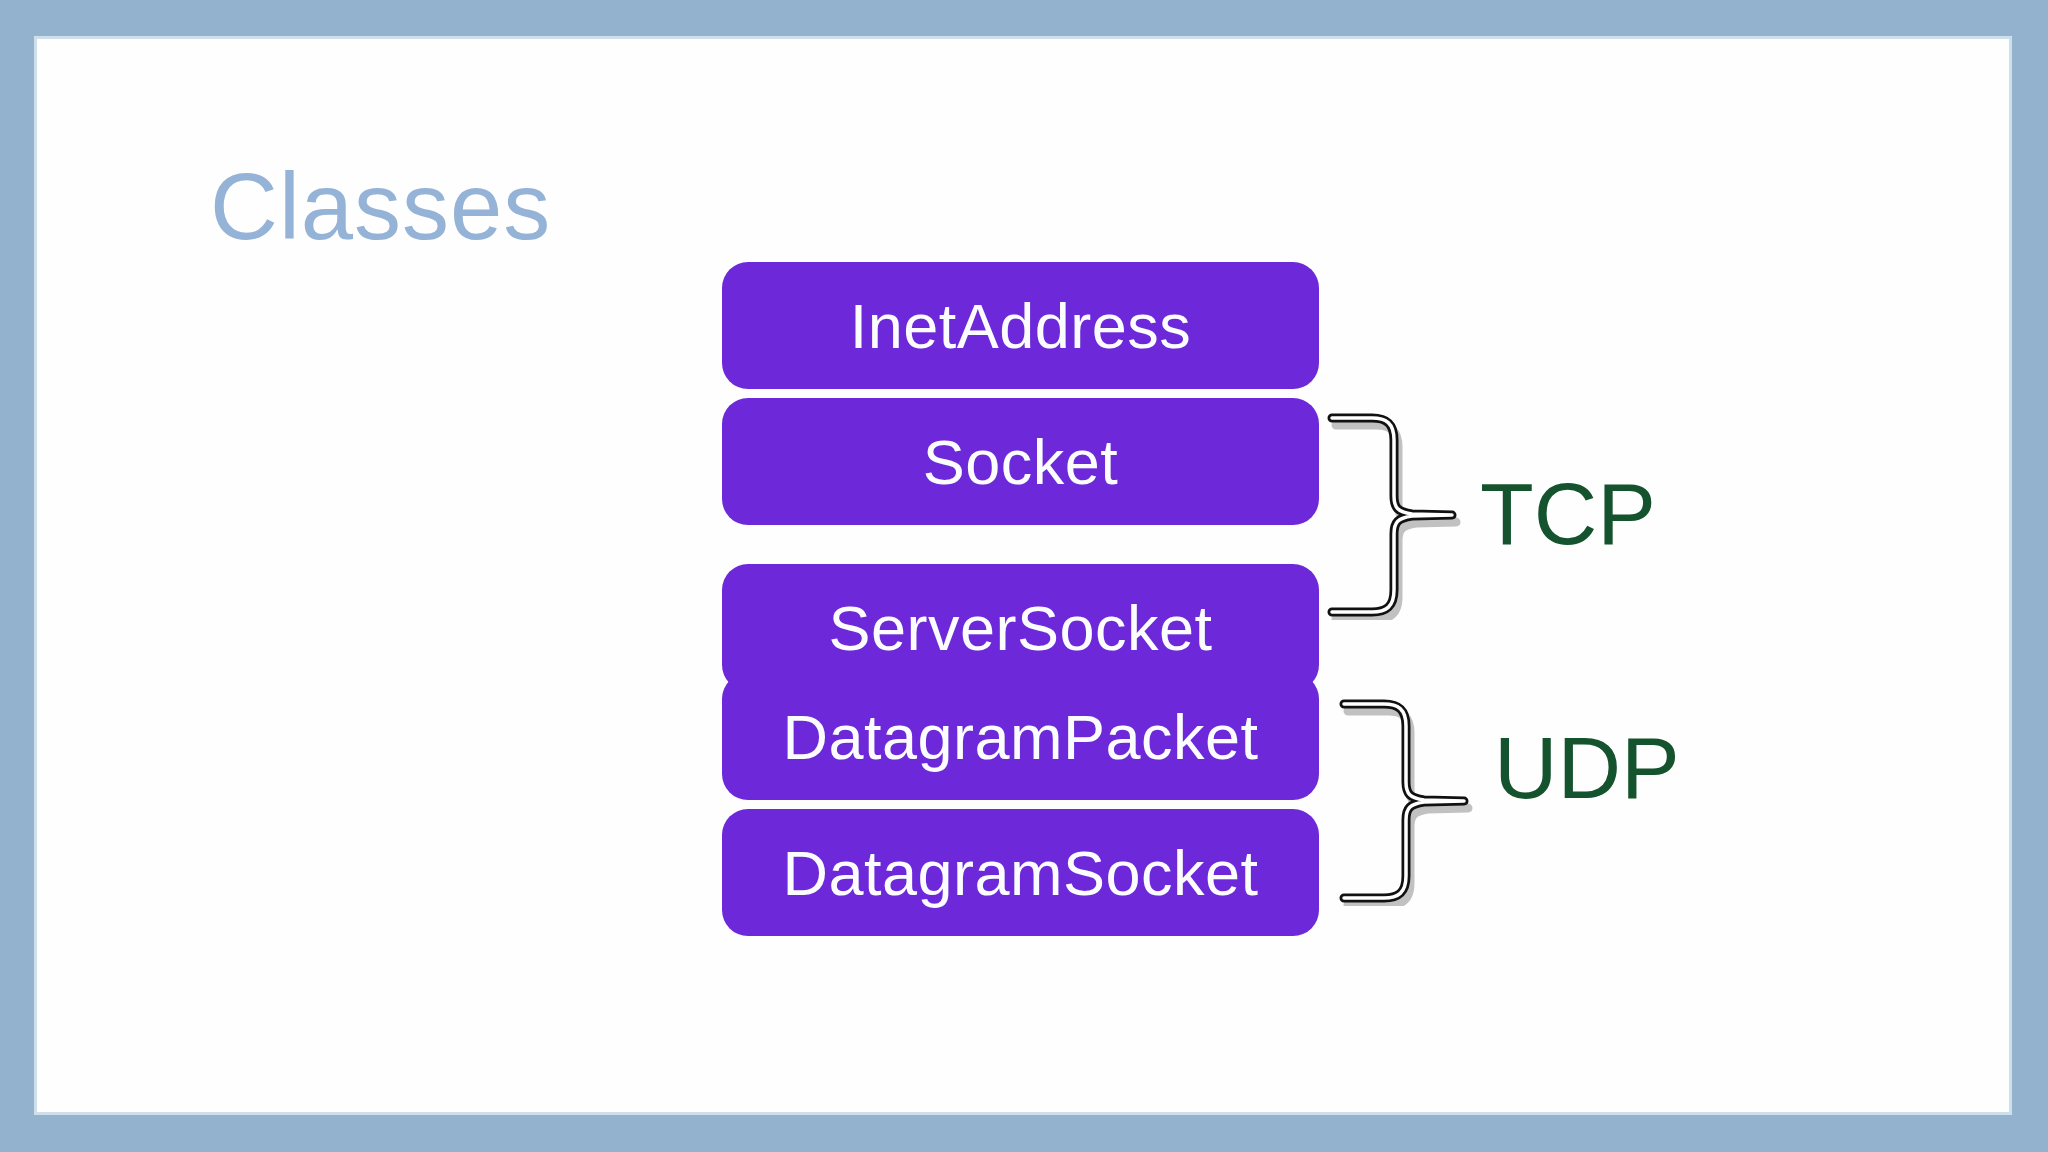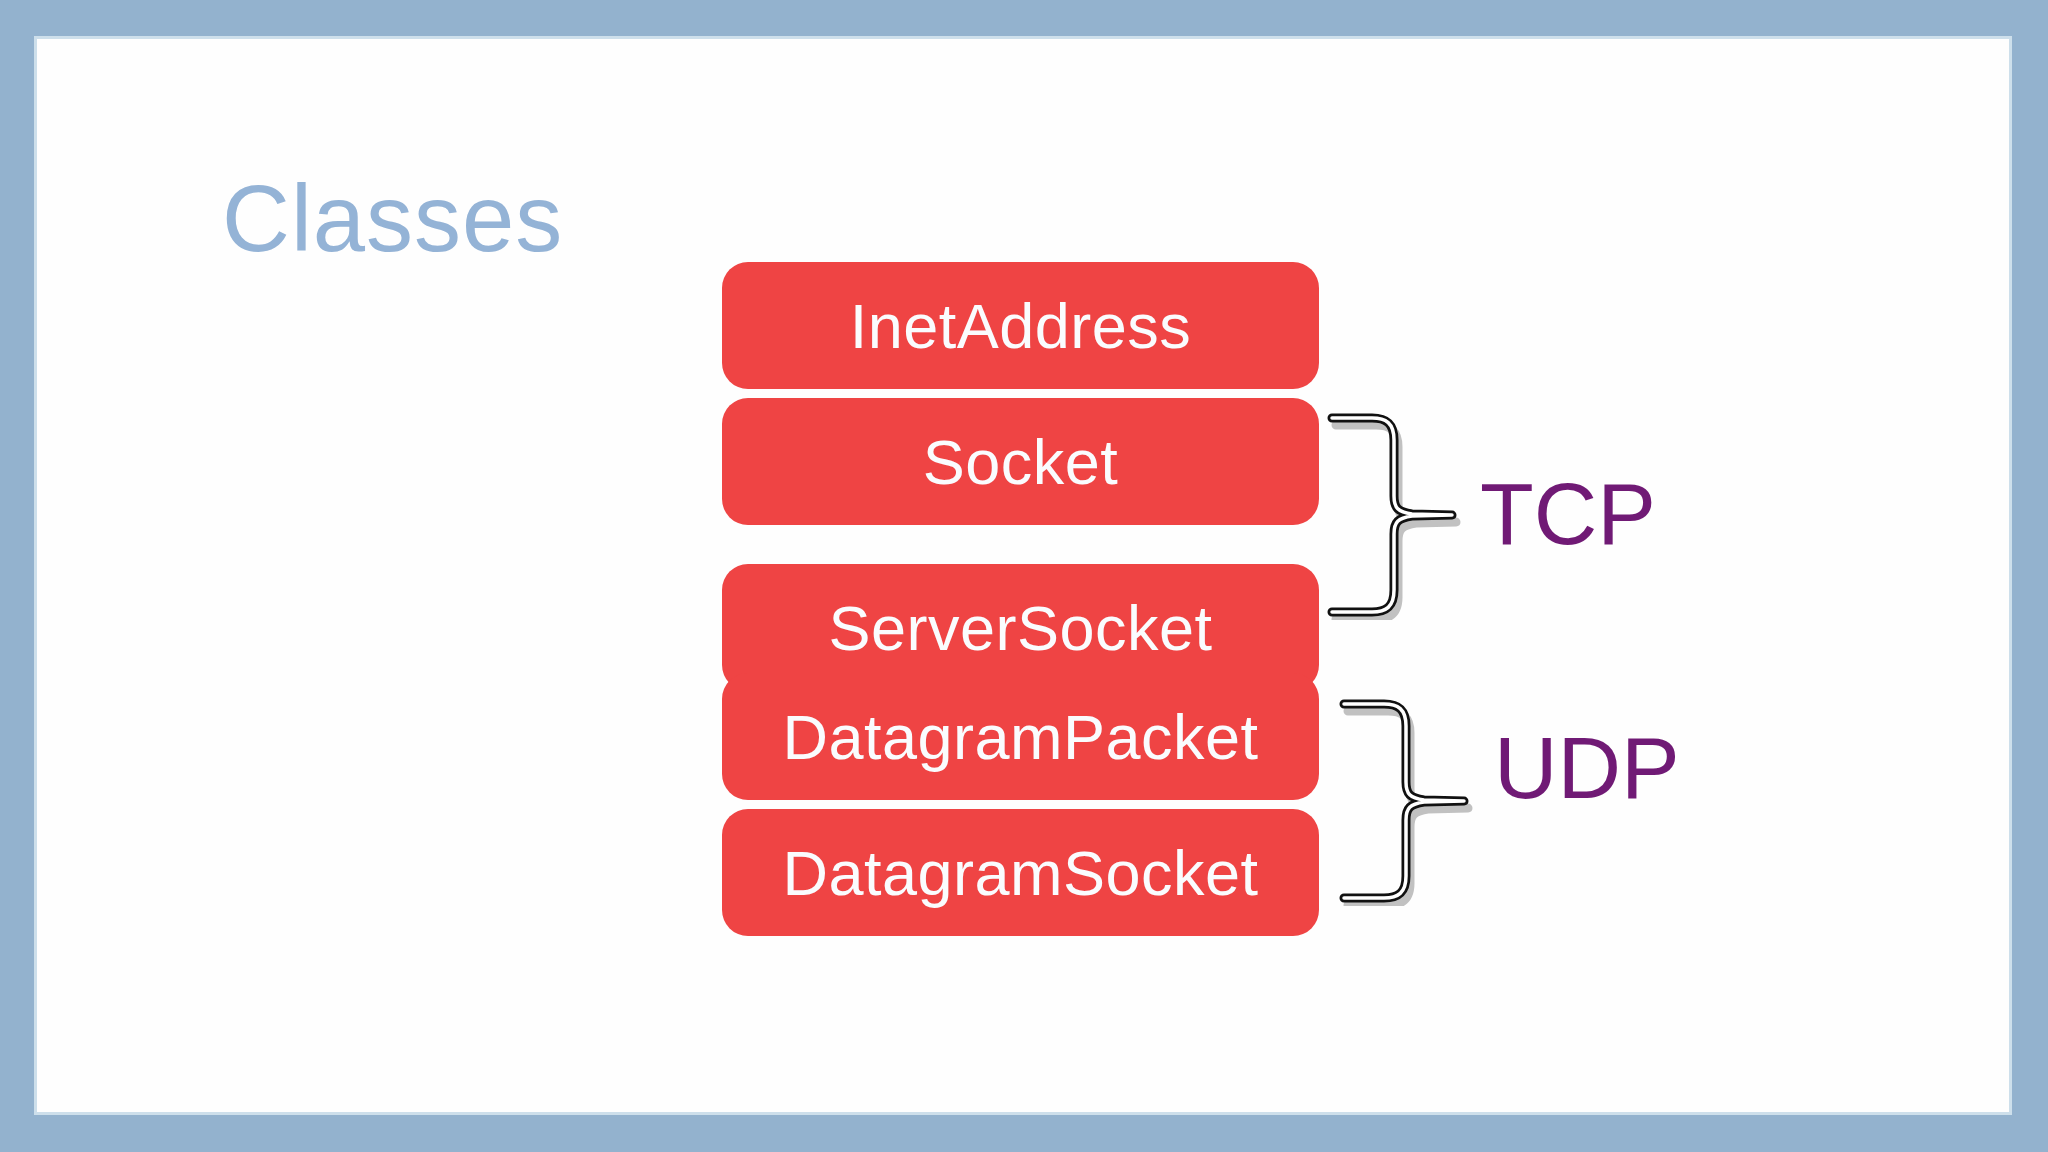--- a/index.html
+++ b/index.html
@@ -20,35 +20,35 @@
     top: 39px;
     width: 1972px;
     height: 1073px;
     background: #fefefe;
     box-shadow: 0 0 0 3px #cddfeb;
   }
   .title {
     position: absolute;
     left: 210px;
     top: 158px;
-    margin: 12px;
+    margin: 0;
     font-size: 94px;
     font-weight: 400;
     line-height: 1.05;
     letter-spacing: 1px;
     color: #94b3d6;
     text-align: right;
   }
   .class-box {
     position: absolute;
     left: 722px;
     width: 597px;
     height: 127px;
     border-radius: 26px;
-    background: #ef4444;
+    background: #6d28d9;
     display: flex;
     align-items: center;
     justify-content: center;
   }
   .class-box span {
     color: #fafcfe;
     font-size: 63px;
     font-weight: 400;
     letter-spacing: 0.5px;
   }
@@ -62,21 +62,21 @@
     width: 140px;
     height: 212px;
   }
   .brace-tcp { left: 1322px; top: 408px; }
   .brace-udp { left: 1334px; top: 694px; }
   .proto-label {
     position: absolute;
     font-size: 88px;
     font-weight: 400;
     line-height: 1;
-    color: #701a75;
+    color: #14532d;
   }
   .proto-tcp { left: 1480px; top: 470px; }
   .proto-udp { left: 1494px; top: 724px; }
 </style>
 </head>
 <body>
 
 <div class="canvas">
   <div class="slide"></div>
 

